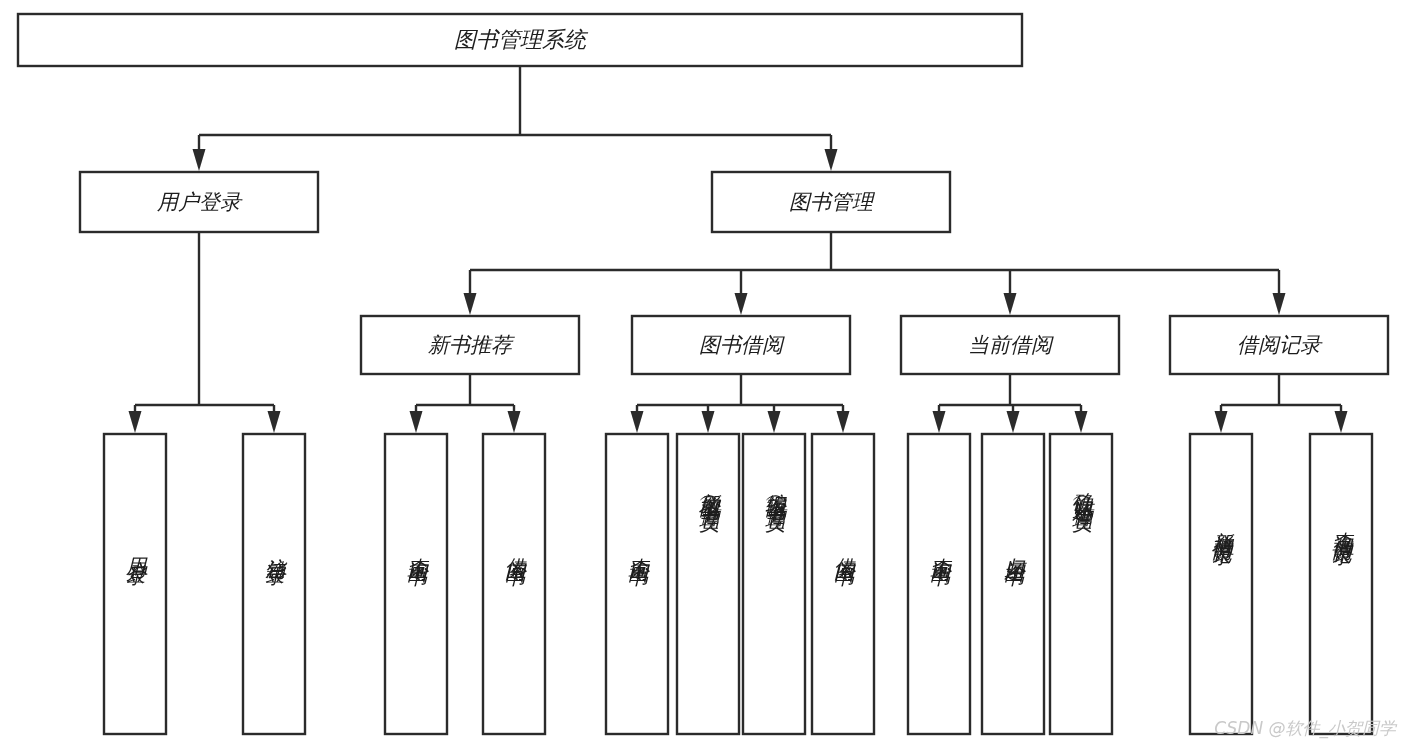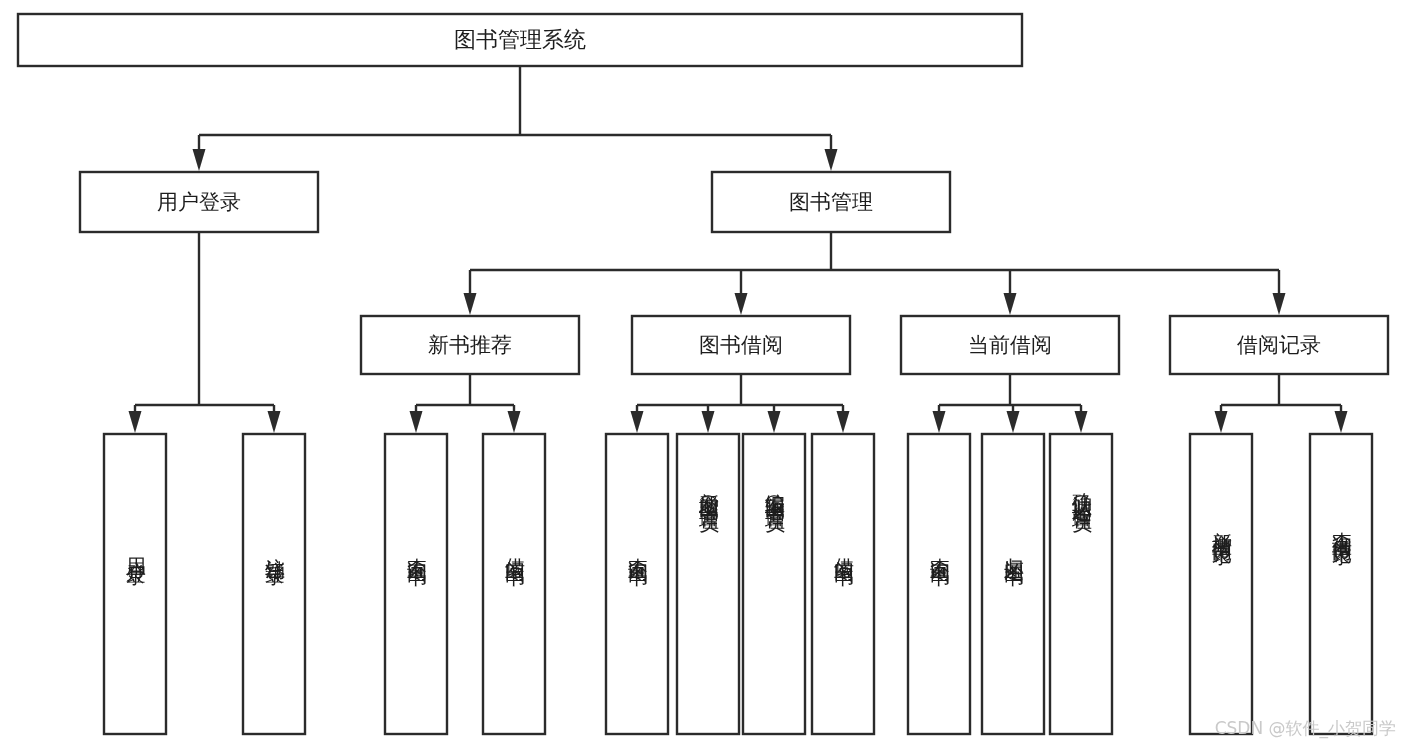--- a/index.html
+++ b/index.html
@@ -12,20 +12,21 @@
     width: 1405px;
     height: 747px;
     font-family: "DejaVu Sans", "Liberation Sans", sans-serif;
     overflow: hidden;
   }
   #diagram-root {
     position: relative;
     width: 1405px;
     height: 747px;
     background: #ffffff;
+    font-style: italic;
   }
   svg.diagram-canvas {
     position: absolute;
     top: 0;
     left: 0;
     width: 1405px;
     height: 747px;
     display: block;
   }
   .node-box {

